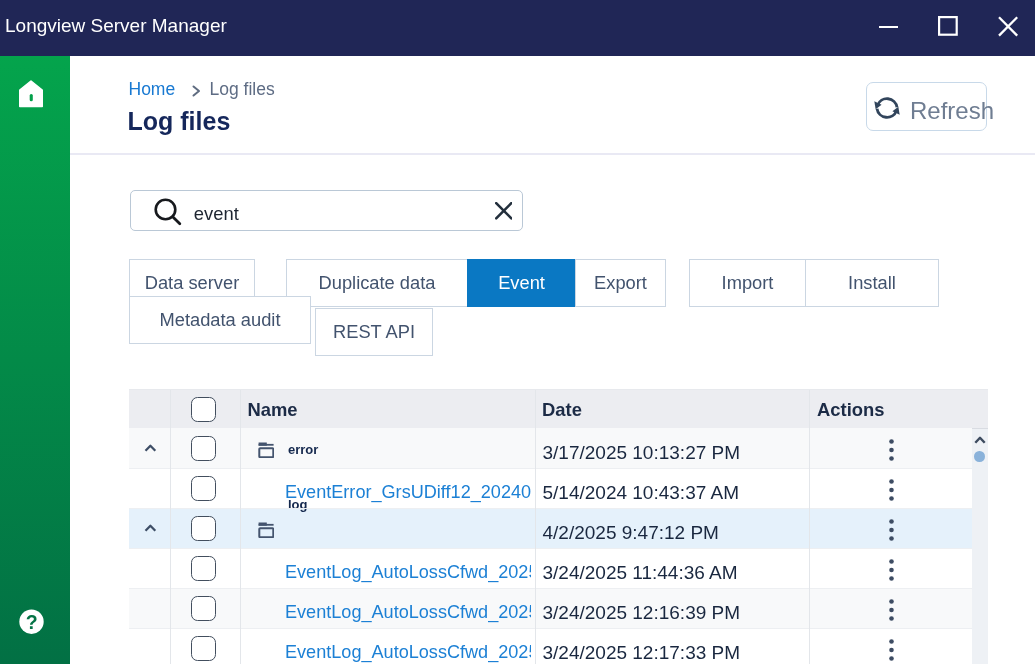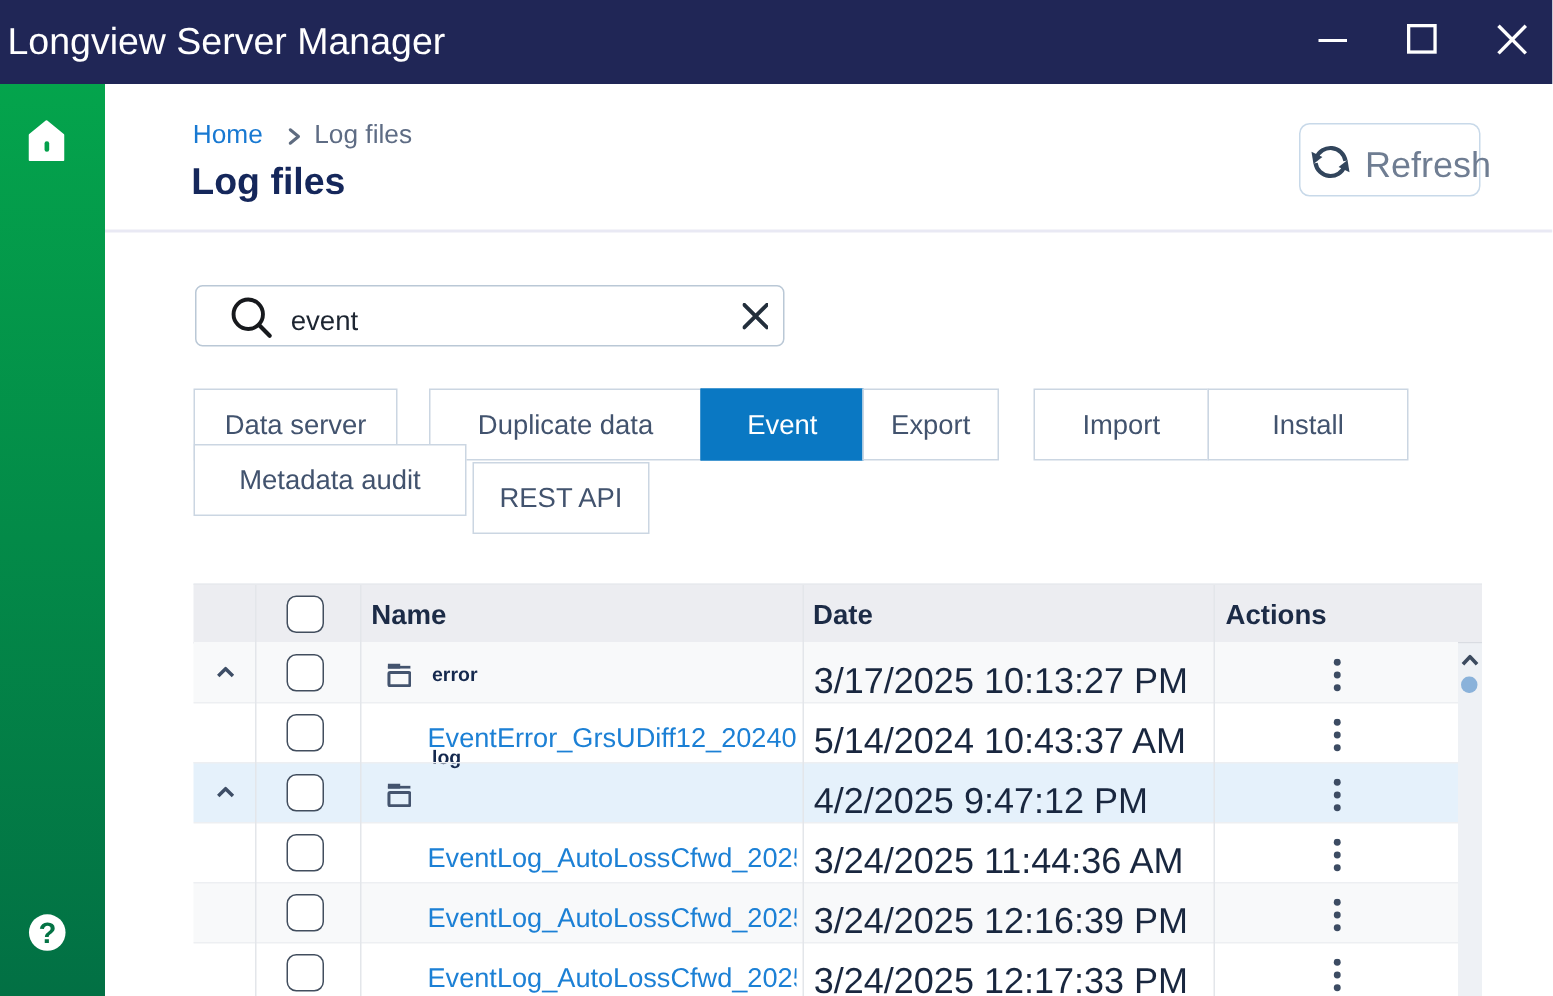--- a/index.html
+++ b/index.html
@@ -1,20 +1,20 @@
 <!DOCTYPE html>
 <html><head>
 <meta charset="utf-8">
 <style>
   html,body{margin:0;padding:0;}
   body{width:1035px;height:664px;overflow:hidden;position:relative;background:#fff;
        font-family:"Liberation Sans",sans-serif;}
   .abs{position:absolute;}
   #titlebar{left:0;top:0;width:1035px;height:56px;background:#202656;}
-  #titletext{left:5px;top:15.9px;font-size:25px;color:#fff;line-height:1;white-space:nowrap;}
+  #titletext{left:5px;top:15.9px;font-size:19px;color:#fff;line-height:1;white-space:nowrap;}
   #minbtn{left:878.5px;top:25.8px;width:19.5px;height:2.2px;background:#fff;}
   #sidebar{left:0;top:56px;width:70px;height:608px;
      background:linear-gradient(180deg,#04a44c 0%,#027044 100%);}
   #pagehead{left:70px;top:56px;width:965px;height:97px;background:#fff;
      border-bottom:2px solid #e9e9f4;}
   
   #bc-home{left:128.5px;top:81.2px;font-size:17.5px;color:#1879d2;line-height:1;}
   #bc-crumb{left:209.5px;top:81.2px;font-size:17.5px;color:#5e6c84;line-height:1;}
   h1{margin:0;left:127.5px;top:108.6px;font-size:25px;font-weight:700;color:#15275b;line-height:1;position:absolute;}
   #refresh{left:865.5px;top:82px;width:121px;height:49px;border:1px solid #c8d9e9;
@@ -35,21 +35,21 @@
   .r-grey{background:#f8f9fa;}
   .r-white{background:#fff;}
   .r-blue{background:#e5f1fb;}
   .vline{position:absolute;width:1px;background:#e3e6ea;}
   .hline{position:absolute;left:129px;width:843px;height:1px;background:#edeff2;}
   .cbx{position:absolute;width:25px;height:25px;border:1.7px solid #424e5e;border-radius:6.5px;
      background:#fff;box-sizing:border-box;}
   .fname{position:absolute;left:288px;font-size:13px;font-weight:700;color:#15294e;line-height:1;}
   .link{position:absolute;left:285px;font-size:18.1px;color:#1c80d5;line-height:1;
      white-space:nowrap;max-width:246px;overflow:hidden;padding-bottom:6px;}
-  .date{position:absolute;left:542.5px;font-size:24px;color:#19273f;line-height:1;white-space:nowrap;}
+  .date{position:absolute;left:542.5px;font-size:19px;color:#19273f;line-height:1;white-space:nowrap;}
   #sbtrack{left:972px;top:428.5px;width:15.5px;height:235.5px;background:#eef1f5;}
   #sbthumb{left:973.9px;top:450.7px;width:11px;height:11.5px;border-radius:50%;background:#8ab2da;}
 </style>
 </head>
 <body>
 <div class="abs" id="titlebar"></div>
 <div class="abs" id="titletext">Longview Server Manager</div>
 <div class="abs" id="minbtn"></div>
 <svg class="abs" style="left:937.5px;top:15.9px" width="20" height="20">
   <rect x="1.1" y="1.1" width="17.6" height="17.6" fill="none" stroke="#fff" stroke-width="2.2"></rect>
@@ -90,21 +90,21 @@
 <svg class="abs" style="left:153.7px;top:197.5px" width="28" height="28">
   <circle cx="11.5" cy="11.5" r="9.8" fill="none" stroke="#17191d" stroke-width="2.6"></circle>
   <line x1="18.7" y1="18.7" x2="25.8" y2="25.8" stroke="#17191d" stroke-width="2.8" stroke-linecap="round"></line>
 </svg>
 <span class="abs" id="searchtext">event</span>
 <svg class="abs" style="left:494.5px;top:202px" width="17.5" height="17.5">
   <line x1="1.2" y1="1.2" x2="16.3" y2="16.3" stroke="#232f3c" stroke-width="2.6" stroke-linecap="round"></line>
   <line x1="16.3" y1="1.2" x2="1.2" y2="16.3" stroke="#232f3c" stroke-width="2.6" stroke-linecap="round"></line>
 </svg>
 
-<div class="tab" style="left:129px;top:258.5px;width:136px">Data server</div>
+<div class="tab" style="left:129px;top:258.5px;width:126px">Data server</div>
 <div class="tab" style="left:286px;top:258.5px;width:182px">Duplicate data</div>
 <div class="tab active" style="left:467px;top:258.5px;width:109px">Event</div>
 <div class="tab" style="left:575px;top:258.5px;width:91px">Export</div>
 <div class="tab" style="left:689px;top:258.5px;width:117px">Import</div>
 <div class="tab" style="left:805px;top:258.5px;width:134px">Install</div>
 <div class="tab" style="left:129px;top:296px;width:182px">Metadata audit</div>
 <div class="tab" style="left:315px;top:308px;width:118px">REST API</div>
 
 <div class="abs" id="thead"></div>
 <div class="cbx" style="left:191px;top:397px"></div>

